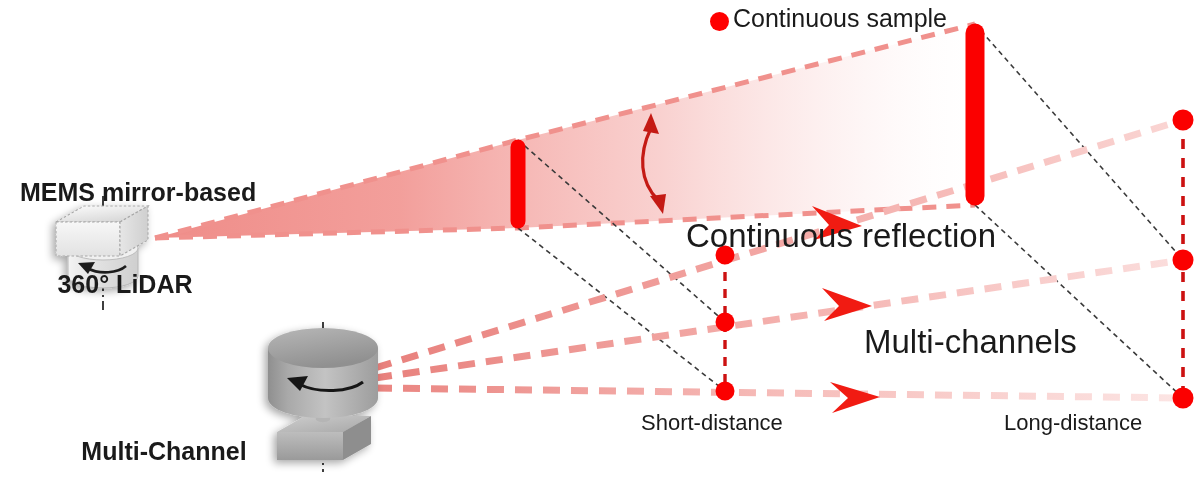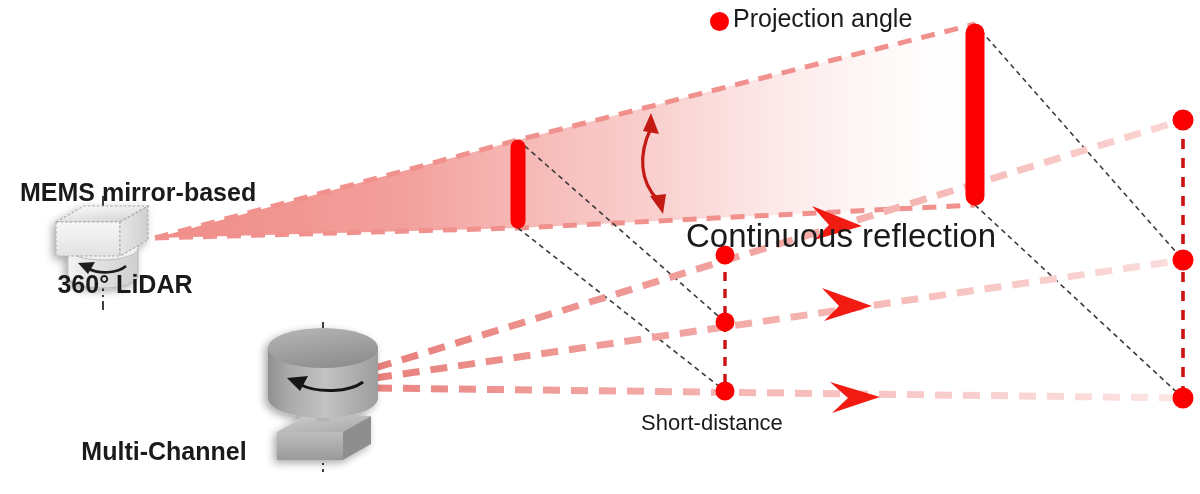--- a/index.html
+++ b/index.html
@@ -190,24 +190,26 @@
   <div class="lbl lbl-bold device-title" style="left:8px;top:116px;width:210px;">
     <div>MEMS mirror-based</div>
     <div>360° LiDAR</div>
   </div>
 
   <div class="lbl lbl-bold device-title" style="left:62px;top:375px;width:180px;">
     <div>Multi-Channel</div>
     
   </div>
 
-  <div class="lbl legend-text" style="left:733px;top:3px;">Projection angle</div>
+  <div class="lbl legend-text" style="left:733px;top:3px;">Continuous sample</div>
 
   <div class="lbl anno" style="left:686px;top:135px;width:330px;">
     <div>Continuous reflection</div>
   </div>
 
+  <div class="lbl anno" style="left:864px;top:322px;">Multi-channels</div>
 
   <div class="lbl axis-lbl" style="left:641px;top:410px;">Short-distance</div>
 
+  <div class="lbl axis-lbl" style="left:1004px;top:410px;">Long-distance</div>
 
 <div style="position: absolute; width: 19px; height: 19px; border-radius: 50%; background: rgb(255, 0, 0); left: 710px; top: 12px;"></div>
   </div>
 
 </body></html>

